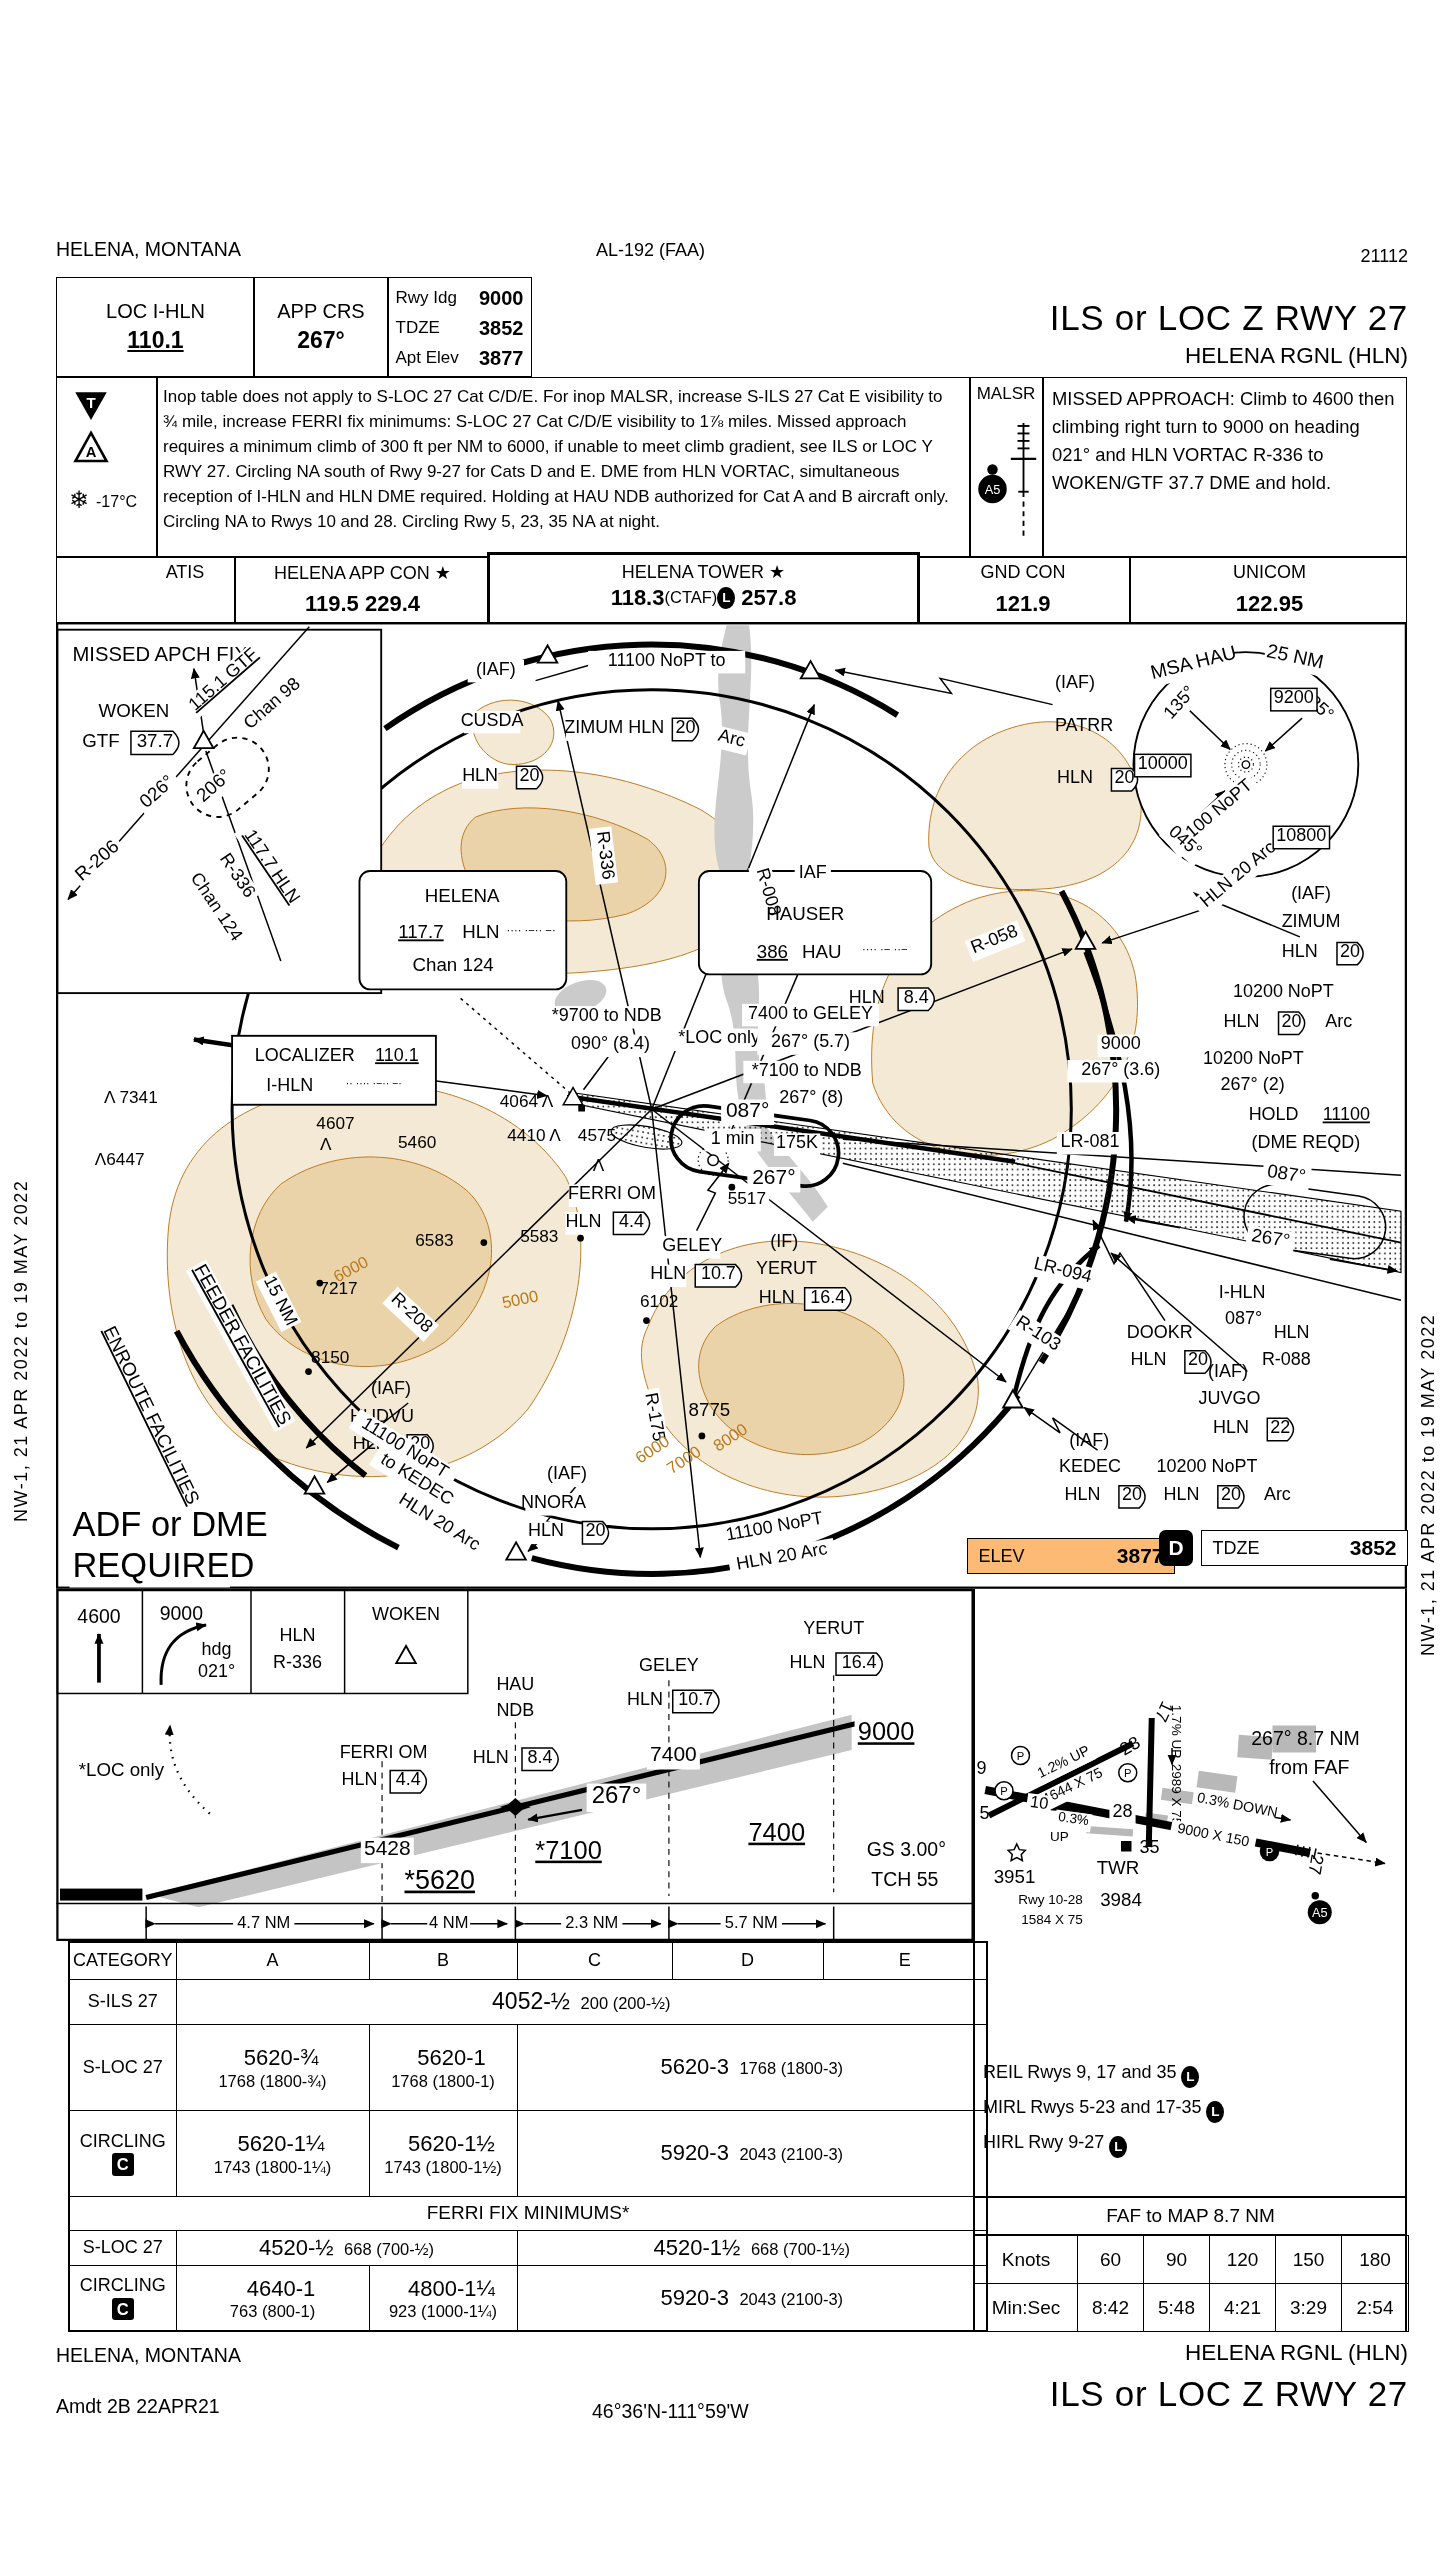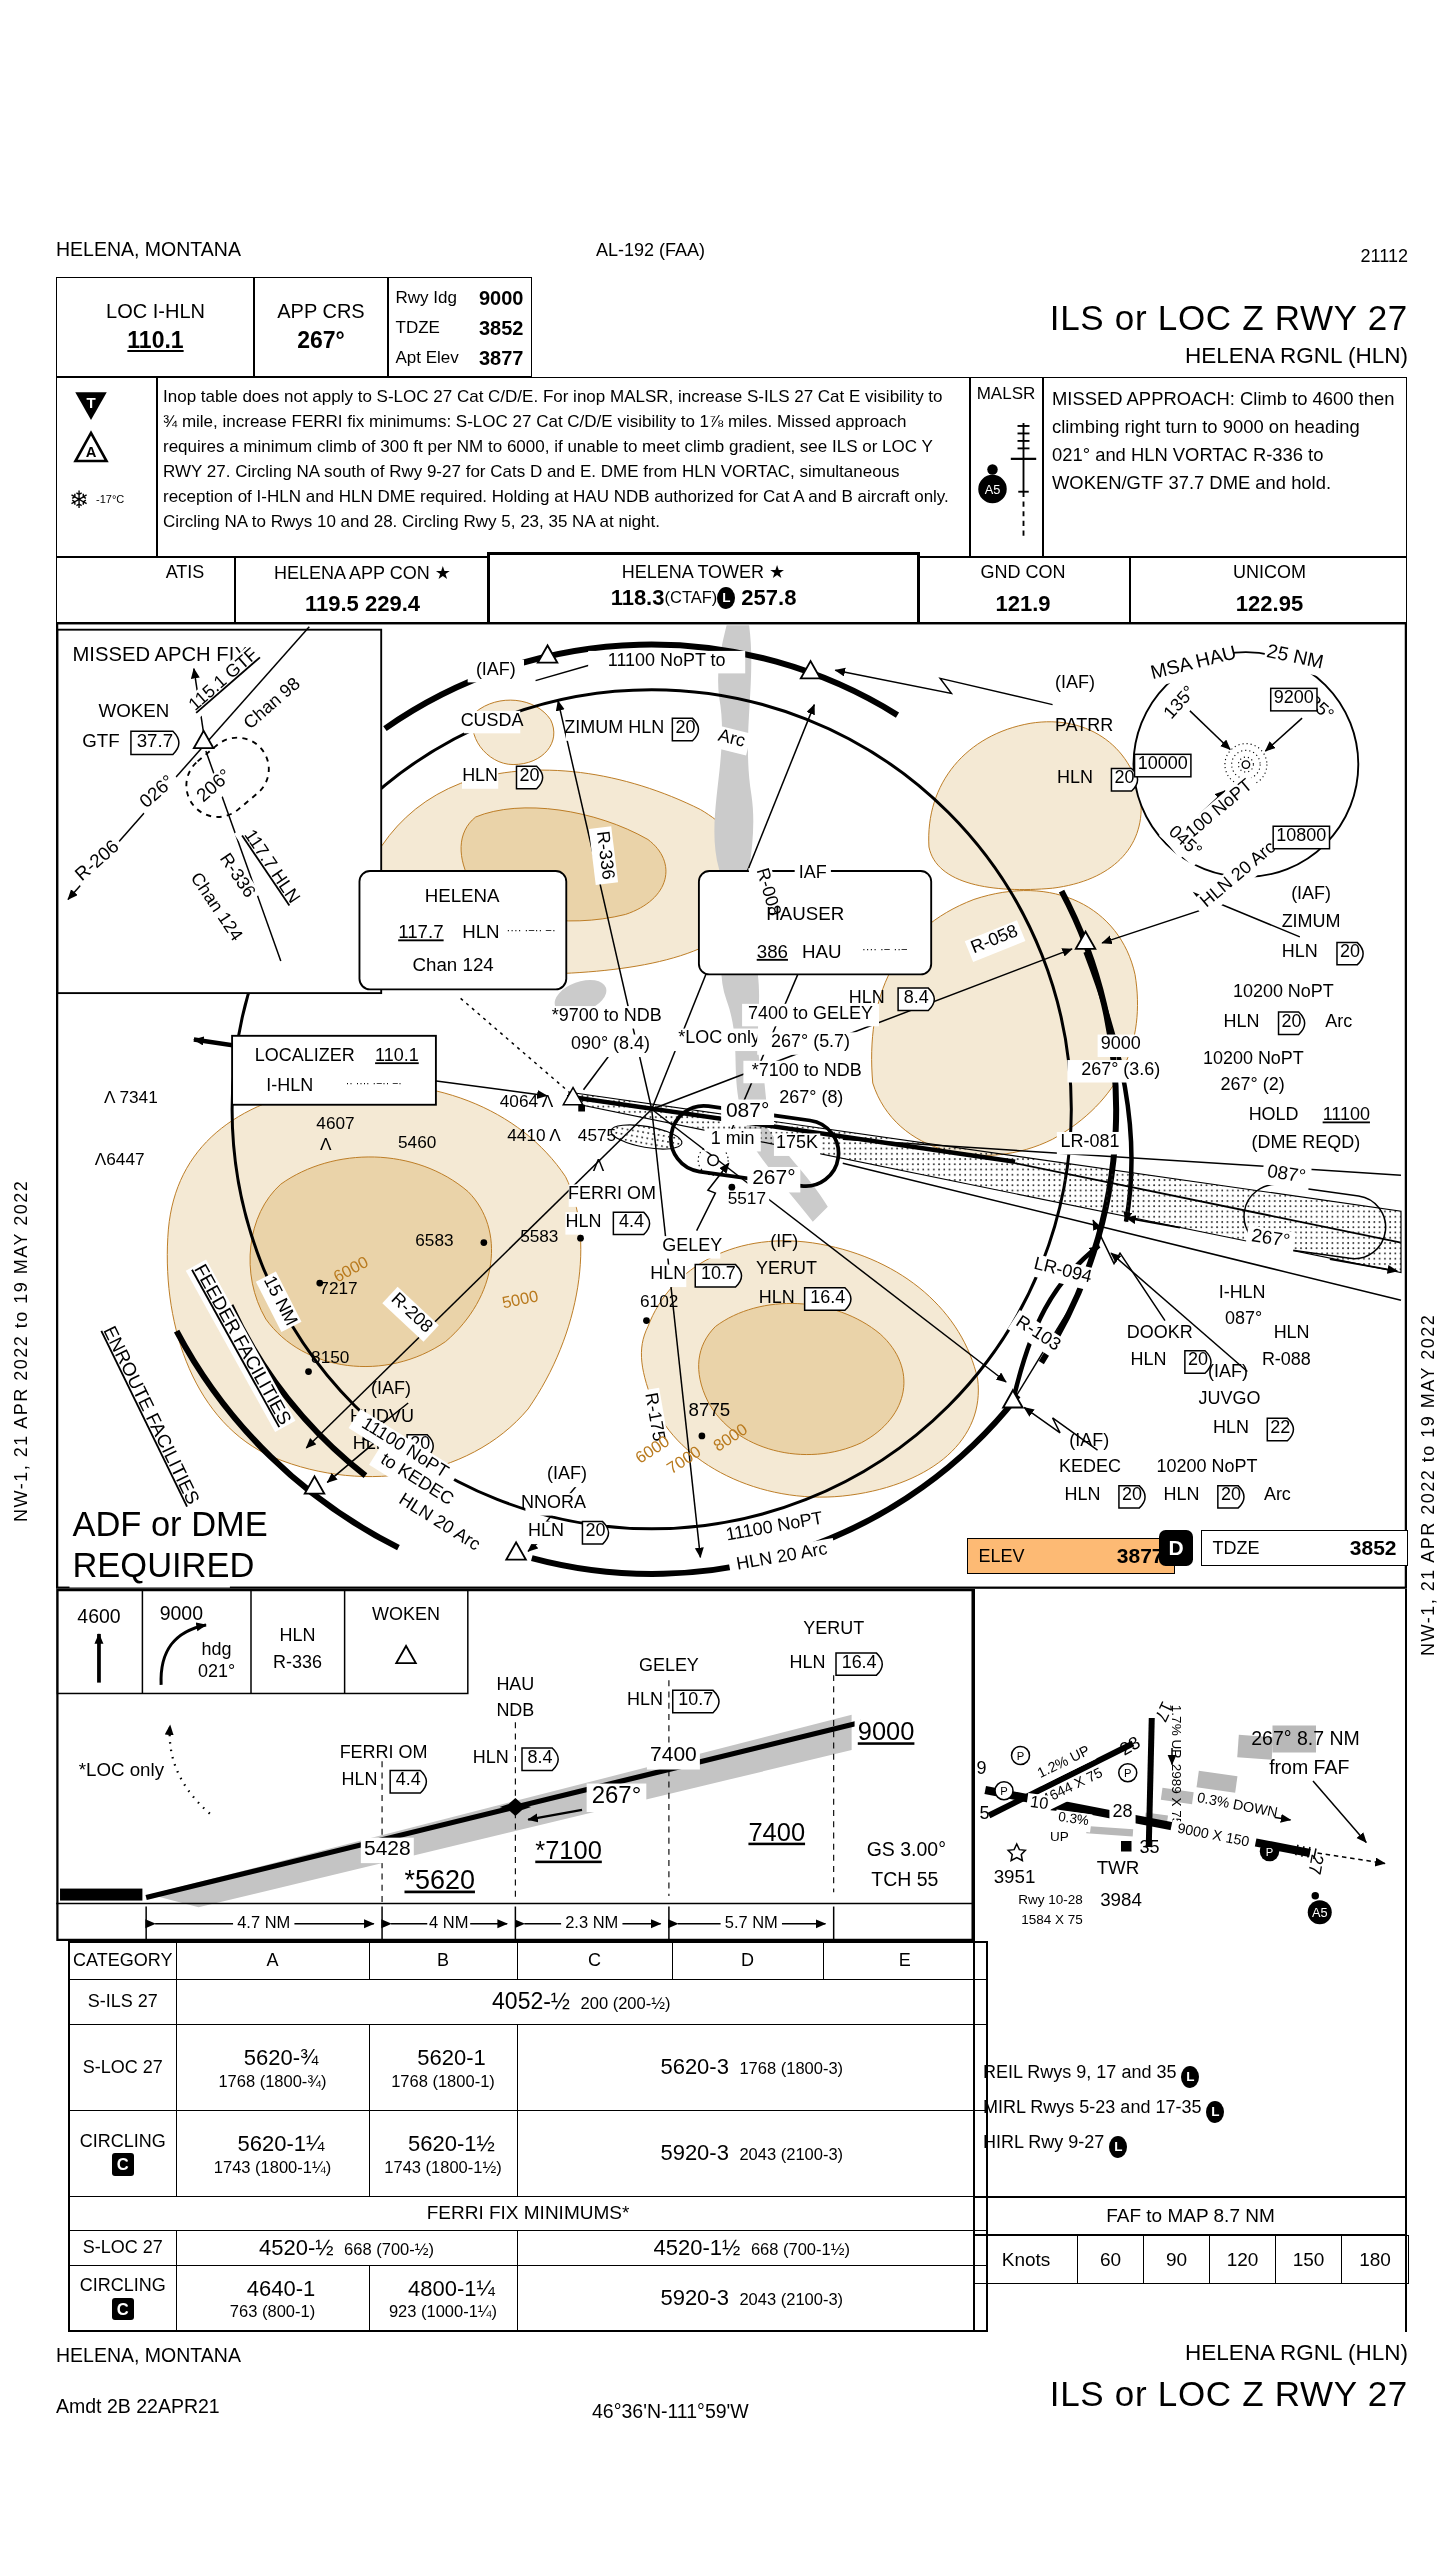--- a/index.html
+++ b/index.html
@@ -73,21 +73,21 @@
         <text x="24" y="24" text-anchor="middle" font-size="20" font-weight="bold" fill="#fff">T</text>
       </svg>
   </div>
   <div class="abs" style="left:73px;top:430px;">
     <svg width="36" height="34" viewBox="0 0 48 46">
         <polygon points="24,4 45,42 3,42" fill="#fff" stroke="#000" stroke-width="3.5"></polygon>
         <text x="24" y="37" text-anchor="middle" font-size="20" font-weight="bold" fill="#000">A</text>
       </svg>
   </div>
   <div class="abs" style="left:69px;top:486px;font-size:24px;">❄</div>
-  <div class="abs" style="left:96px;top:493px;font-size:11px;">-17°C</div>
+  <div class="abs" style="left:96px;top:493px;font-size:16px;">-17°C</div>
 
   <div class="abs" style="left:163px;top:384px;width:797px;font-size:17px;line-height:25px;">Inop table does not apply to S-LOC 27 Cat C/D/E. For inop MALSR, increase S-ILS 27 Cat E visibility to ¾ mile, increase FERRI fix minimums: S-LOC 27 Cat C/D/E visibility to 1⅞ miles.  Missed approach requires a minimum climb of 300 ft per NM to 6000, if unable to meet climb gradient, see ILS or LOC Y RWY 27.  Circling NA south of Rwy 9-27 for Cats D and E.  DME from HLN VORTAC, simultaneous reception of I-HLN and HLN DME required.  Holding at HAU NDB authorized for Cat A and B aircraft only.  Circling NA to Rwys 10 and 28.  Circling Rwy 5, 23, 35 NA at night.</div>
 
   <div class="abs ctr" style="left:971px;top:384px;width:70px;font-size:17px;">MALSR</div>
   <div class="abs" style="left:976px;top:459px;">
     <svg width="33" height="48" viewBox="0 0 44 64">
         <circle cx="22" cy="14" r="7" fill="#000"></circle>
         <circle cx="22" cy="40" r="19" fill="#000"></circle>
         <text x="22" y="47" text-anchor="middle" font-size="17" fill="#fff">A5</text>
       </svg>
@@ -1195,20 +1195,28 @@
         </colgroup>
       <tbody>
           <tr style="height:48px;">
         <td>Knots</td>
         <td>60</td>
         <td>90</td>
         <td>120</td>
         <td>150</td>
         <td>180</td>
       </tr>
+      <tr style="height:48px;">
+        <td>Min:Sec</td>
+        <td>8:42</td>
+        <td>5:48</td>
+        <td>4:21</td>
+        <td>3:29</td>
+        <td>2:54</td>
+      </tr>
     </tbody>
       </table>
   </div>
 
   <div class="abs" style="left:56px;top:2344px;font-size:19.5px;">HELENA, MONTANA</div>
   <div class="abs" style="left:56px;top:2395px;font-size:19.5px;">Amdt 2B  22APR21</div>
   <div class="abs" style="left:592px;top:2400px;font-size:19.5px;">46°36'N-111°59'W</div>
   <div class="abs" style="right:41px;top:2340px;font-size:22.5px;">HELENA RGNL (HLN)</div>
   <div class="abs" style="right:41px;top:2374px;font-size:35px;letter-spacing:0.7px;">ILS or LOC Z RWY 27</div>
 

